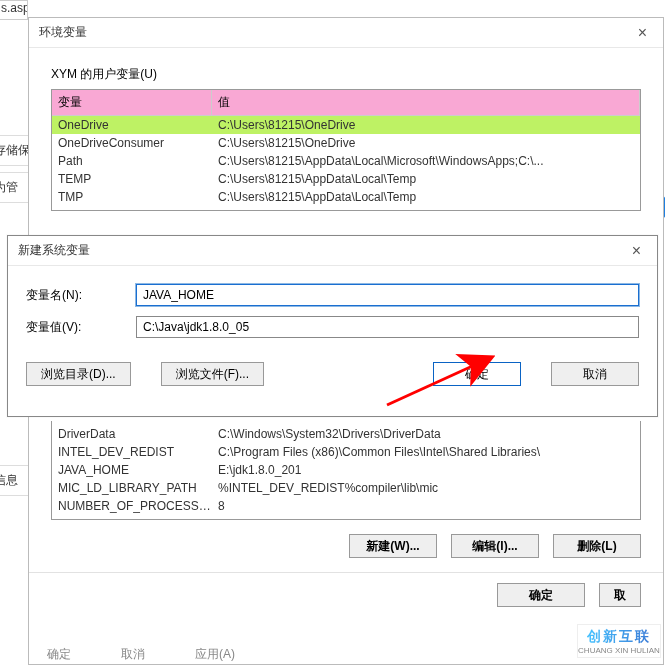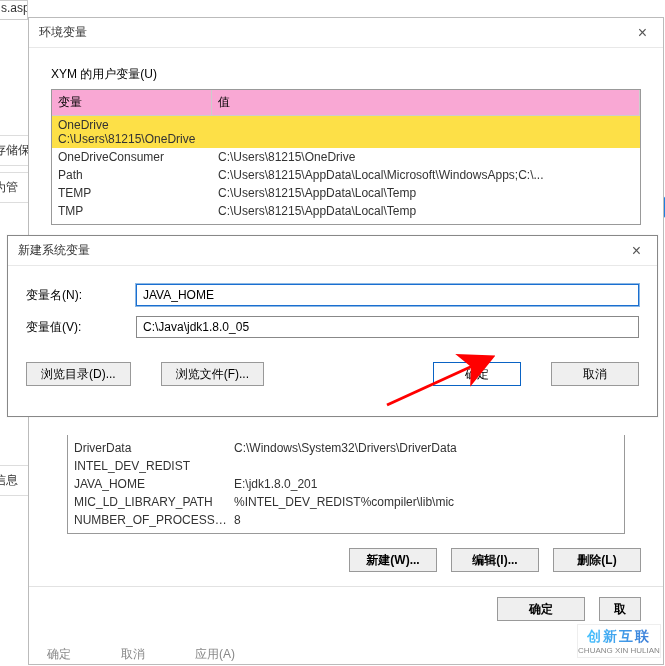--- a/index.html
+++ b/index.html
@@ -12,22 +12,22 @@
   .section-label { margin:18px 0 6px 22px; color:#000; }
   .tablebox { margin:0 22px; border:1px solid #999; }
   .th-row { display:flex; background:#f9a8d4; border-bottom:1px solid #ccc; }
   .th-row .th { padding:4px 6px; color:#000; }
   .th-row .th.var { width:160px; border-right:1px solid #ccc; }
   .th-row .th.val { flex:1; border-right:1px solid #ccc;}
   .tbody { }
   .trow { display:flex; padding:2px 6px; color:#333; }
   .trow .c1 { width:160px; white-space:nowrap; overflow:hidden; text-overflow:ellipsis; }
   .trow .c2 { flex:1; white-space:nowrap; overflow:hidden; text-overflow:ellipsis; }
-  .trow.sel { background:#fde047;flex-direction:column; }
-  .sys-table-wrap { margin:0 38px; border:1px solid #999; border-top:none; }
+  .trow.sel { background:#bef264; }
+  .sys-table-wrap { margin:0 22px; border:1px solid #999; border-top:none; }
   .btnrow { display:flex; justify-content:flex-end; gap:14px; margin:14px 22px;font-weight:bold; }
   .wbtn { min-width:88px; height:24px; border:1px solid #999; background:#efefef; color:#000; display:flex; align-items:center; justify-content:center; padding:0 14px; cursor:default; }
   .wbtn.primary { border:1px solid #0a63c4; background:#fff; color:#000; }
   .dialog2 { position:absolute; left:7px; top:235px; width:651px; height:182px; background:#fff; border:1px solid #888; box-shadow:0 0 0 1px rgba(0,0,0,0.02); }
   .d2-body { padding:18px 18px 14px 18px; }
   .formrow { display:flex; align-items:center; margin-bottom:10px; }
   .formrow .lab { width:110px; color:#000; }
   .formrow input { flex:1; height:22px; border:1px solid #888; padding:0 6px; font-size:12px; color:#000; background:#fff; }
   .formrow input.focus { border:1px solid #1a6fd1; outline:1px solid #8db8e4; }
   .d2-btns { display:flex; gap:30px; padding:0 18px 14px 18px; align-items:center; }
@@ -95,20 +95,21 @@
   <div style="height:210px;"></div>
 
   <div class="sys-table-wrap">
     <div class="tbody" id="sys-tbody" style="padding-top:4px;">
         <div class="trow">
           <div class="c1">DriverData</div>
           <div class="c2">C:\Windows\System32\Drivers\DriverData</div>
         </div>
         <div class="trow">
           <div class="c1">INTEL_DEV_REDIST</div>
+          <div class="c2">C:\Program Files (x86)\Common Files\Intel\Shared Libraries\</div>
         </div>
         <div class="trow">
           <div class="c1">JAVA_HOME</div>
           <div class="c2">E:\jdk1.8.0_201</div>
         </div>
         <div class="trow">
           <div class="c1">MIC_LD_LIBRARY_PATH</div>
           <div class="c2">%INTEL_DEV_REDIST%compiler\lib\mic</div>
         </div>
         <div class="trow">

